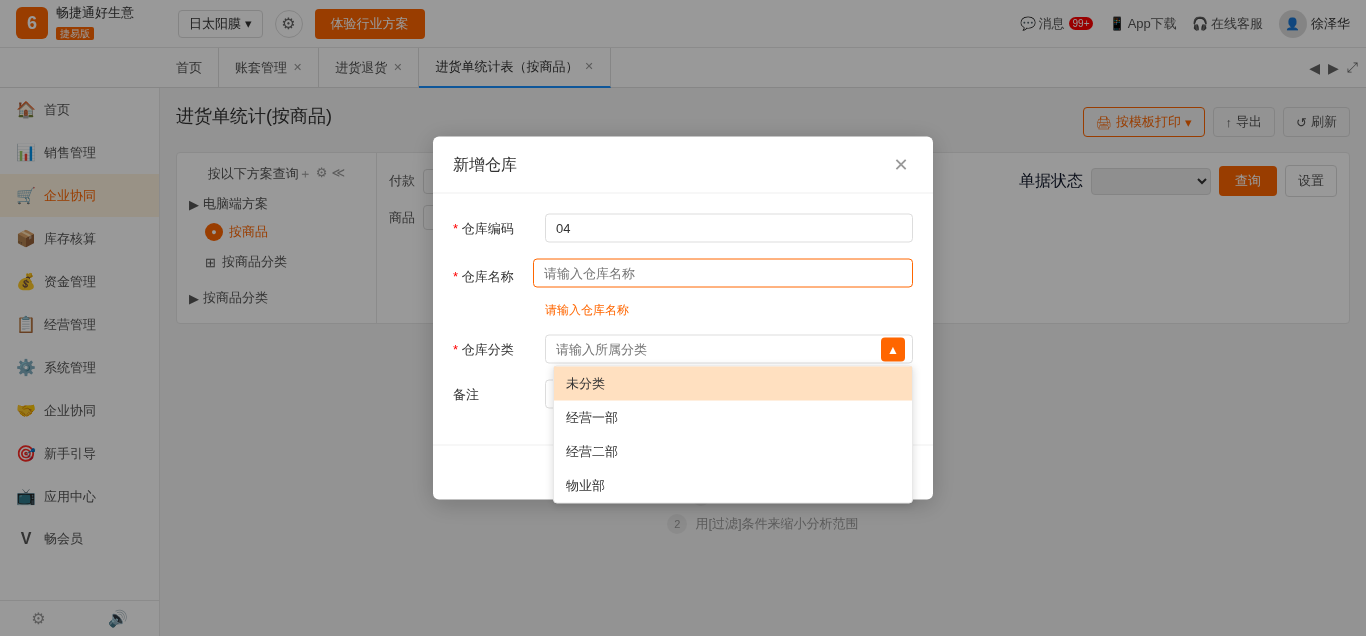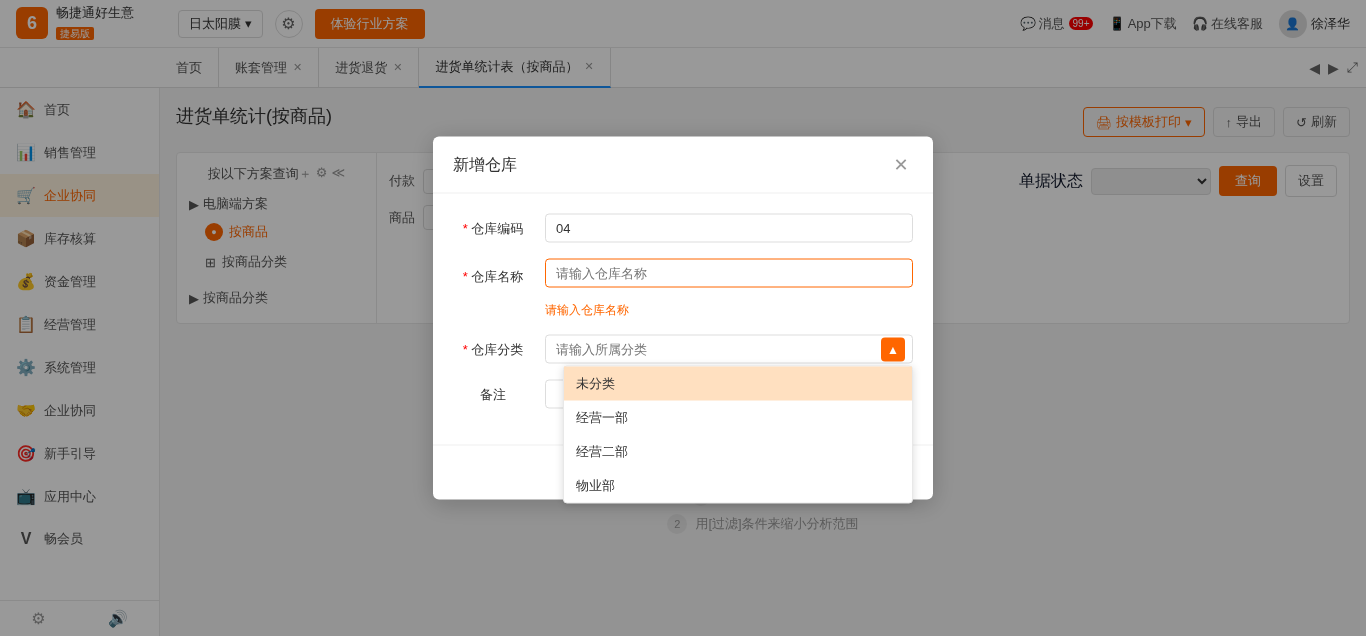--- a/index.html
+++ b/index.html
@@ -184,21 +184,21 @@
     }
     .modal-close {
       cursor: pointer; color: #999; font-size: 18px;
       width: 24px; height: 24px; display: flex; align-items: center; justify-content: center;
     }
     .modal-body { padding: 20px; }
     .form-row {
       display: flex; align-items: flex-start; margin-bottom: 16px; gap: 12px;
     }
     .form-label {
-      width: 80px; text-align: center; font-size: 13px; color: #333;
+      width: 80px; text-align: left; font-size: 13px; color: #333;
       padding-top: 6px; flex-shrink: 0;
     }
     .form-label.required::before { content: '* '; color: #f00; }
     .form-control {
       flex: 1; border: 1px solid #ddd; border-radius: 4px;
       padding: 6px 10px; font-size: 13px; color: #333; outline: none;
     }
     .form-control.error { border-color: #f60; }
     .error-msg { color: #f60; font-size: 12px; margin-top: 2px; }
     .modal-footer {
@@ -214,21 +214,21 @@
       width: 100%; border: 1px solid #ddd; border-radius: 4px;
       padding: 6px 32px 6px 10px; font-size: 13px; color: #333; outline: none;
     }
     .category-arrow {
       position: absolute; right: 8px; top: 50%; transform: translateY(-50%);
       width: 24px; height: 24px; background: #f60; border-radius: 4px;
       display: flex; align-items: center; justify-content: center;
       color: #fff; cursor: pointer; font-size: 12px;
     }
     .category-dropdown {
-      position: absolute; top: 100%; left: 18px; right: 0;
+      position: absolute; top: 100%; left: 8px; right: 0;
       background: #fff; border: 1px solid #e8e8e8; border-radius: 4px;
       box-shadow: 0 2px 8px rgba(0,0,0,0.15); z-index: 1002; margin-top: 2px;
     }
     .category-option {
       padding: 8px 12px; font-size: 13px; color: #333; cursor: pointer;
     }
     .category-option.highlighted { background: #ffe0c0; }
     .main-content-area {
       padding: 16px;
     }
@@ -466,21 +466,21 @@
     <div class="modal-close">✕</div>
   </div>
   <div class="modal-body">
 
     <div class="form-row">
       <label class="form-label required">仓库编码</label>
       <input class="form-control" value="04" style="">
     </div>
 
     <div class="form-row" style="flex-direction:column;align-items:stretch;">
-      <div style="display:flex;align-items:center;gap:12px;">
+      <div style="display:flex;align-items:center;gap:0;">
         <label class="form-label required">仓库名称</label>
         <input class="form-control error" placeholder="请输入仓库名称" style="">
       </div>
       <div style="padding-left:92px;">
         <span class="error-msg">请输入仓库名称</span>
       </div>
     </div>
 
     <div class="form-row" style="position:relative;">
       <label class="form-label required">仓库分类</label>

